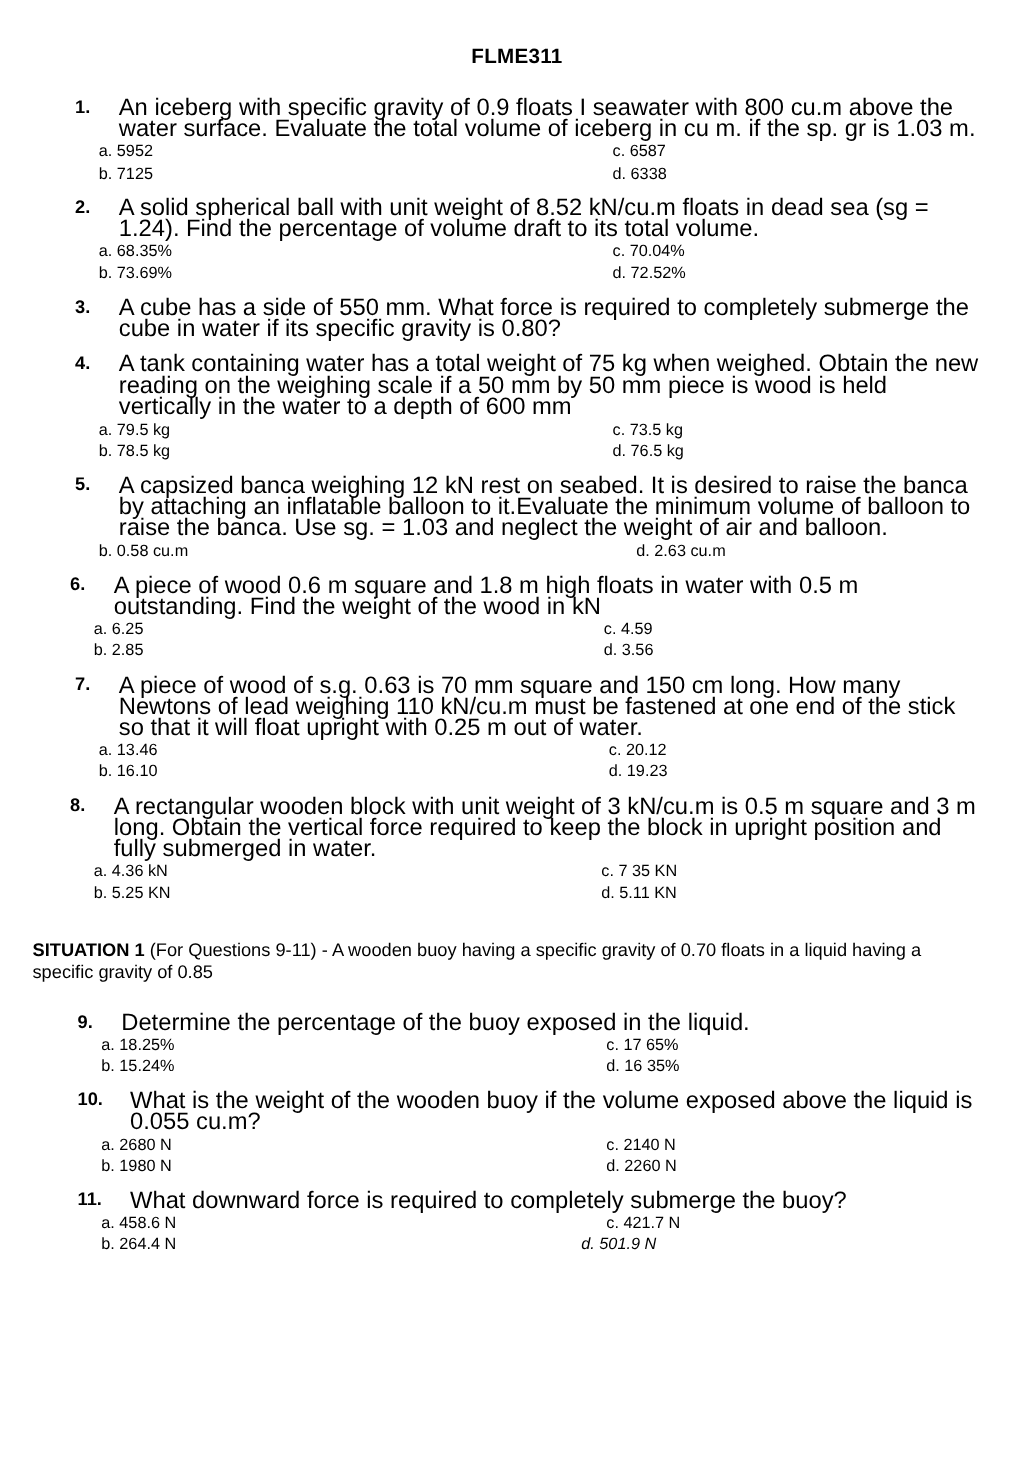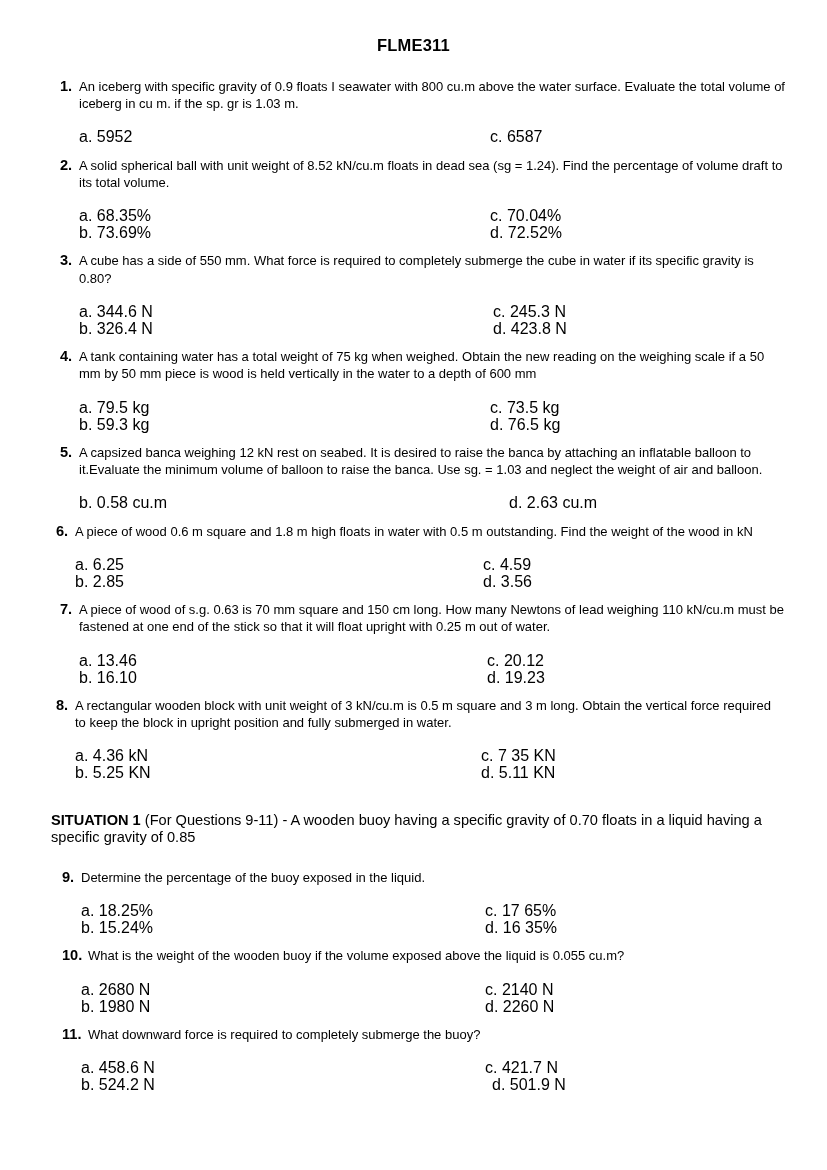--- a/index.html
+++ b/index.html
@@ -64,47 +64,48 @@
     left: 0;
     top: 0;
     font-weight: bold;
     font-size: 14.6px;
     line-height: 17.2px;
   }
 
   .q-text {
     display: block;
     text-align: left;
+    font-size: 19px;
+    line-height: 17.2px;
+    margin-left: 16px;
+  }
+
+  .options {
+    position: relative;
+    margin-top: 0px;
+    padding-left: 19px;
     font-size: 13px;
-    line-height: 17.2px;
-  }
-
-  .options {
-    position: relative;
-    margin-top: 16px;
-    padding-left: 19px;
-    font-size: 16px;
     line-height: 17.2px;
   }
   .opt-row {
     position: relative;
     height: 17.2px;
     white-space: nowrap;
   }
   .opt-left {
     display: inline-block;
   }
   .opt-right {
     position: absolute;
     top: 0;
   }
 
   .situation {
     position: relative;
-    padding-left: 51px;
+    padding-left: 26px;
     padding-right: 42px;
     margin-top: 30px;
     margin-bottom: 22px;
     font-size: 14.6px;
     line-height: 17.6px;
   }
   .situation b { font-weight: bold; }
 </style>
 </head>
 <body>
@@ -118,20 +119,24 @@
     <div class="question">
       <div class="q-head">
         <span class="q-num">1.</span>
         <span class="q-text">An iceberg with specific gravity of 0.9 floats I seawater with 800 cu.m above the water surface. Evaluate the total volume of iceberg in cu m. if the sp. gr is 1.03 m.</span>
       </div>
       <div class="options">
         <div class="opt-row">
           <span class="opt-left">a. 5952</span>
           <span class="opt-right" style="left: 411px;">c. 6587</span>
         </div>
+        <div class="opt-row">
+          <span class="opt-left">b. 7125</span>
+          <span class="opt-right" style="left: 411px;">d. 6338</span>
+        </div>
       </div>
     </div>
 
     <div class="question">
       <div class="q-head">
         <span class="q-num">2.</span>
         <span class="q-text">A solid spherical ball with unit weight of 8.52 kN/cu.m floats in dead sea (sg = 1.24). Find the percentage of volume draft to its total volume.</span>
       </div>
       <div class="options">
         <div class="opt-row">
@@ -143,44 +148,34 @@
           <span class="opt-right" style="left: 411px;">d. 72.52%</span>
         </div>
       </div>
     </div>
 
     <div class="question">
       <div class="q-head">
         <span class="q-num">3.</span>
         <span class="q-text">A cube has a side of 550 mm. What force is required to completely submerge the cube in water if its specific gravity is 0.80?</span>
       </div>
-      <div class="options">
-        <div class="opt-row">
-          <span class="opt-left">a. 344.6 N</span>
-          <span class="opt-right" style="left: 414px;">c. 245.3 N</span>
-        </div>
-        <div class="opt-row">
-          <span class="opt-left">b. 326.4 N</span>
-          <span class="opt-right" style="left: 414px;">d. 423.8 N</span>
-        </div>
-      </div>
     </div>
 
     <div class="question">
       <div class="q-head">
         <span class="q-num">4.</span>
         <span class="q-text">A tank containing water has a total weight of 75 kg when weighed. Obtain the new reading on the weighing scale if a 50 mm by 50 mm piece is wood is held vertically in the water to a depth of 600 mm</span>
       </div>
       <div class="options">
         <div class="opt-row">
           <span class="opt-left">a. 79.5 kg</span>
           <span class="opt-right" style="left: 411px;">c. 73.5 kg</span>
         </div>
         <div class="opt-row">
-          <span class="opt-left">b. 59.3 kg</span>
+          <span class="opt-left">b. 78.5 kg</span>
           <span class="opt-right" style="left: 411px;">d. 76.5 kg</span>
         </div>
       </div>
     </div>
 
     <div class="question">
       <div class="q-head">
         <span class="q-num">5.</span>
         <span class="q-text">A capsized banca weighing 12 kN rest on seabed. It is desired to raise the banca by attaching an inflatable balloon to it.Evaluate the minimum volume of balloon to raise the banca. Use sg. = 1.03 and neglect the weight of air and balloon.</span>
       </div>
@@ -285,20 +280,20 @@
       <div class="q-head num2">
         <span class="q-num">11.</span>
         <span class="q-text">What downward force is required to completely submerge the buoy?</span>
       </div>
       <div class="options">
         <div class="opt-row">
           <span class="opt-left">a. 458.6 N</span>
           <span class="opt-right" style="left: 404px;">c. 421.7 N</span>
         </div>
         <div class="opt-row">
-          <span class="opt-left">b. 524.2 N</span>
-          <span class="opt-right" style="left: 411px;">d. 501.9 N</span>
+          <span class="opt-left">b. 264.4 N</span>
+          <span class="opt-right" style="left: 384px; font-style: italic;">d. 501.9 N</span>
         </div>
       </div>
     </div>
 
   </div>
 </div>
 
 </body></html>

